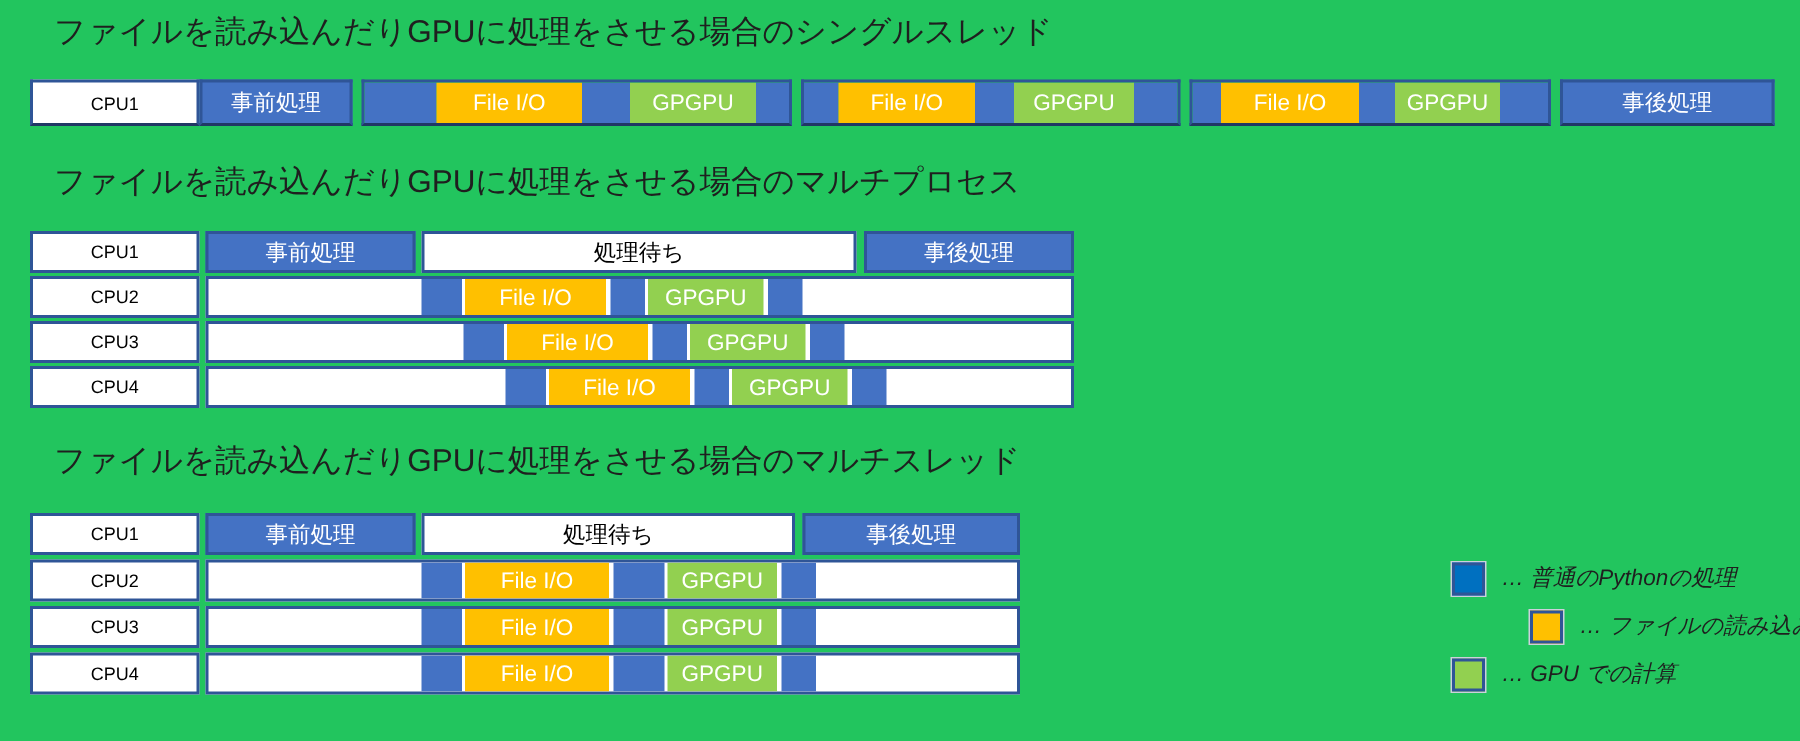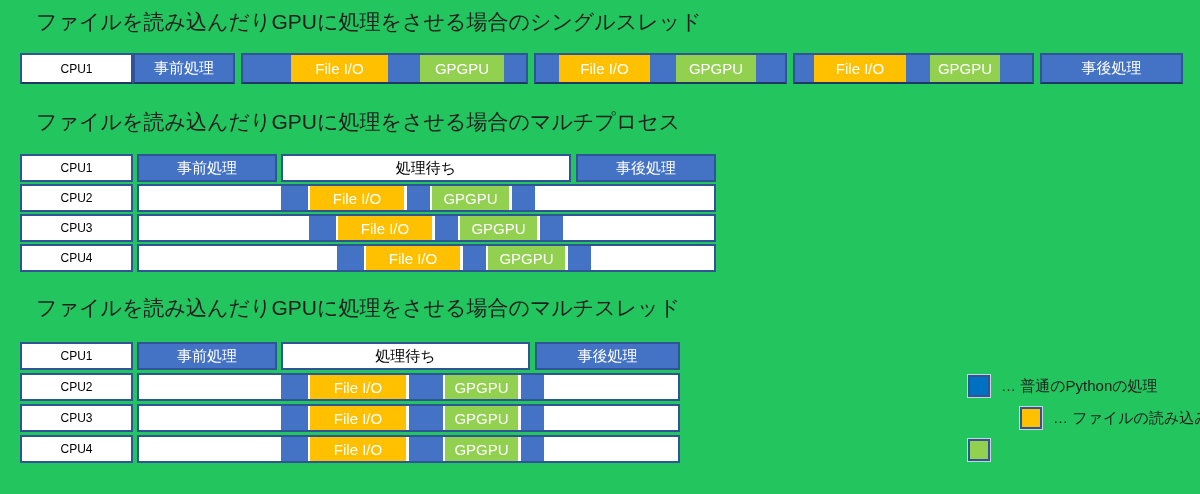--- a/index.html
+++ b/index.html
@@ -15,21 +15,21 @@
   .darkbottom{border-bottom-color:#203864;}
   .seg{display:flex;align-items:center;justify-content:center;font-size:15px;white-space:nowrap;box-sizing:border-box;}
   .abs{position:absolute;top:0;bottom:0;}
   .blue{background:#4472C4;color:#ffffff;}
   .orange{background:#FFC000;color:#ffffff;}
   .green{background:#92D050;color:#ffffff;}
   .whitecell{background:#ffffff;color:#000000;}
   .cpu{font-size:12px;color:#000000;}
   .grow{flex:1 1 auto;}
   .rowbox{position:absolute;box-sizing:border-box;border:2px solid #2F5597;background:#fff;overflow:hidden;}
-  .legend-item{position:absolute;display:flex;align-items:center;}
+  .legend-item{position:absolute;display:flex;align-items:center;font-style:italic;}
   .sw{width:22px;height:22px;box-sizing:border-box;border:2px solid #2F5597;box-shadow:0 0 0 1px #ccd1dc;flex:0 0 auto;}
   .sw-python{background:#0070C0;}
   .sw-file{background:#FFC000;}
   .sw-gpu{background:#92D050;}
   .legend-label{margin-left:11px;font-size:15px;line-height:22px;color:#1f1f1f;white-space:nowrap;}
 </style>
 </head>
 <body>
 
 <div class="canvas">
@@ -181,16 +181,17 @@
     <div class="legend-item" style="left:968px;top:375px">
       <div class="sw sw-python"></div>
       <div class="legend-label">… 普通のPythonの処理</div>
     </div>
     <div class="legend-item" style="left:1020px;top:407px">
       <div class="sw sw-file"></div>
       <div class="legend-label">… ファイルの読み込み</div>
     </div>
     <div class="legend-item" style="left:968px;top:439px">
       <div class="sw sw-gpu"></div>
+      <div class="legend-label">… GPU での計算</div>
     </div>
   </div>
 
 </div>
 
 </body></html>

